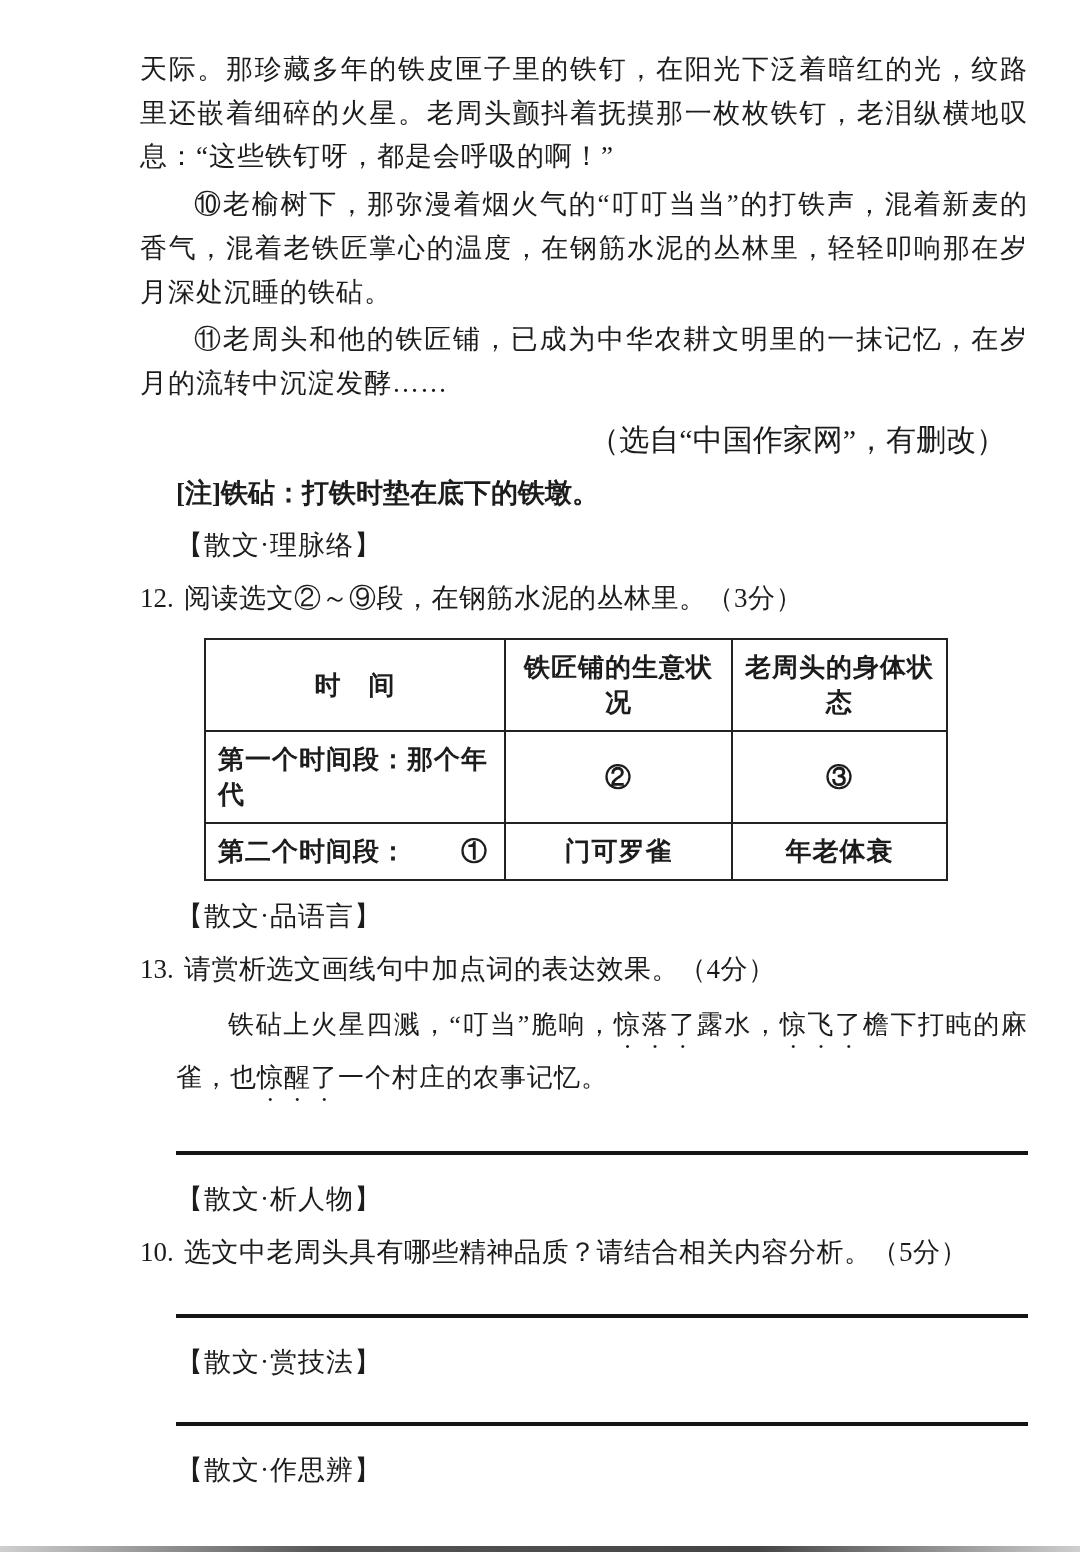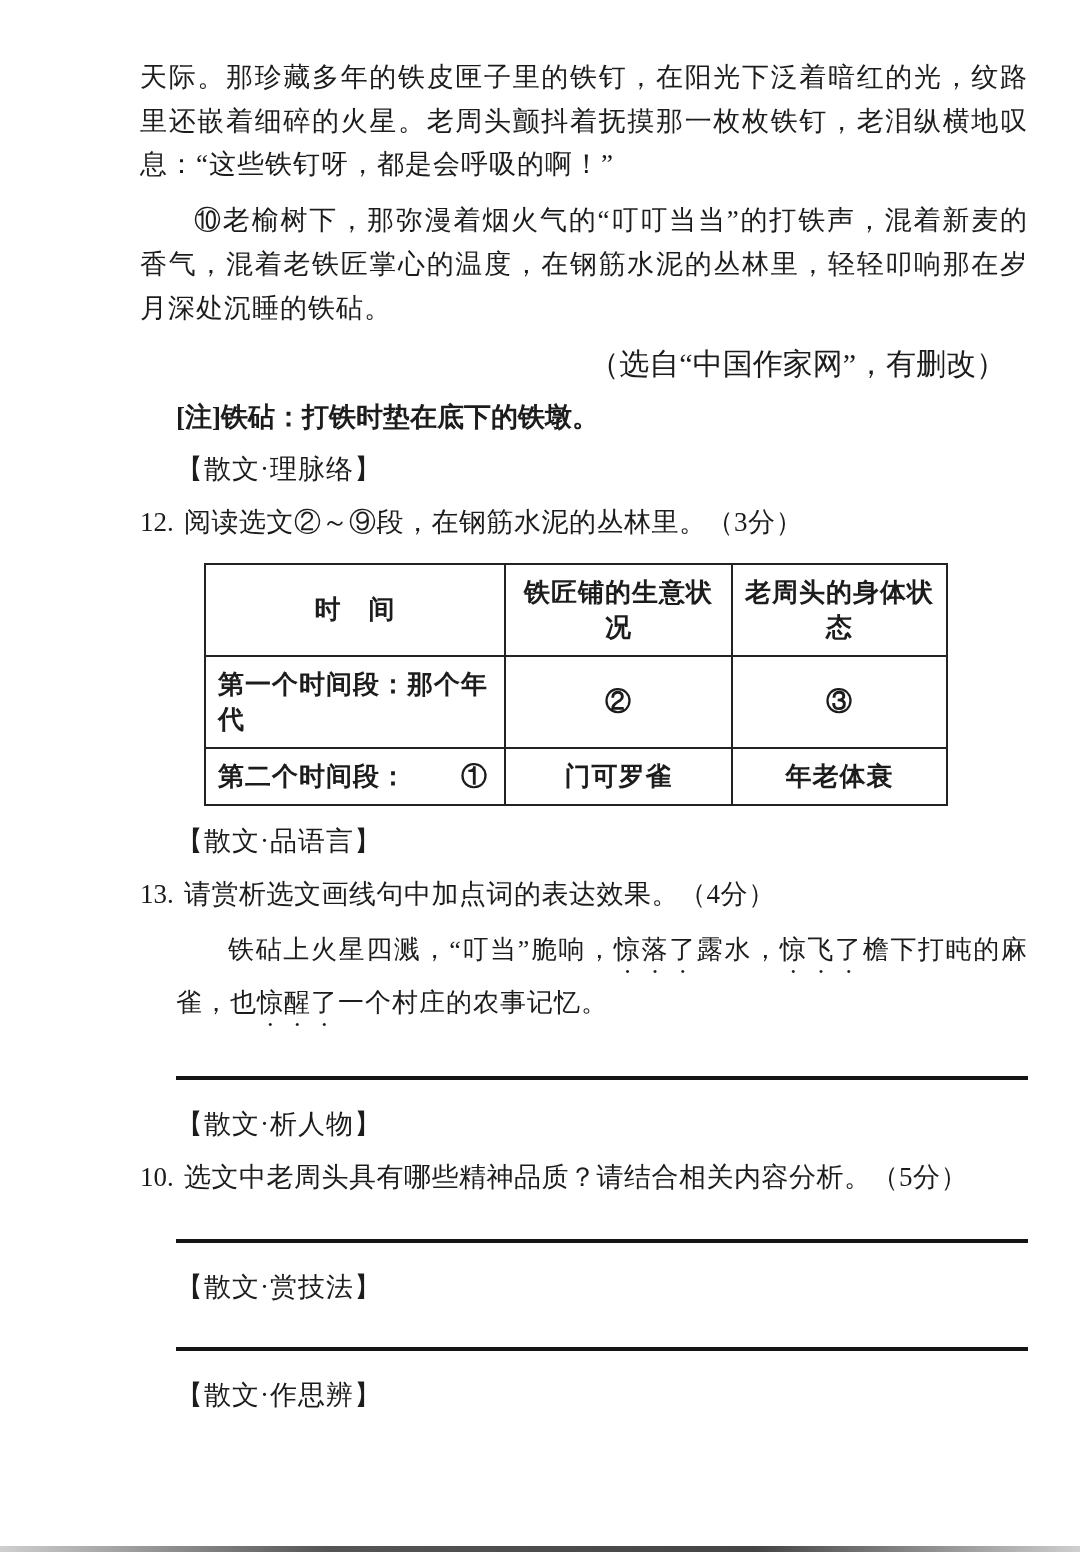--- a/index.html
+++ b/index.html
@@ -17,21 +17,21 @@
   }
   .page {
     box-sizing: border-box;
     width: 1080px;
     height: 1552px;
     padding: 48px 52px 10px 140px;
     display: flex;
     flex-direction: column;
   }
   .body-text {
-    margin: 8px 0 4px 0;
+    margin: 0 0 4px 0;
     font-size: 27px;
     line-height: 1.62;
     text-align: justify;
     letter-spacing: 1px;
   }
   .indent { text-indent: 2em; }
   .attribution {
     margin: 10px 0 8px 0;
     font-size: 30px;
     text-align: right;
@@ -101,20 +101,21 @@
     background: linear-gradient(90deg, #cfcfcf, #555 30%, #444 70%, #cfcfcf);
   }
 </style>
 </head>
 <body>
 
 <div class="page">
 
   <p class="body-text">天际。那珍藏多年的铁皮匣子里的铁钉，在阳光下泛着暗红的光，纹路里还嵌着细碎的火星。老周头颤抖着抚摸那一枚枚铁钉，老泪纵横地叹息：“这些铁钉呀，都是会呼吸的啊！”</p>
   <p class="body-text indent">⑩老榆树下，那弥漫着烟火气的“叮叮当当”的打铁声，混着新麦的香气，混着老铁匠掌心的温度，在钢筋水泥的丛林里，轻轻叩响那在岁月深处沉睡的铁砧。</p>
+  <p class="body-text indent">⑪老周头和他的铁匠铺，已成为中华农耕文明里的一抹记忆，在岁月的流转中沉淀发酵……</p>
 
   <p class="attribution">（选自“中国作家网”，有删改）</p>
   <p class="note">[注]铁砧：打铁时垫在底下的铁墩。</p>
 
   <p class="section-label">【散文·理脉络】</p>
 
   <div class="question">
     <span class="qnum">12.</span>
     <span class="qtext">阅读选文②～⑨段，在钢筋水泥的丛林里。（3分）</span>
   </div>

